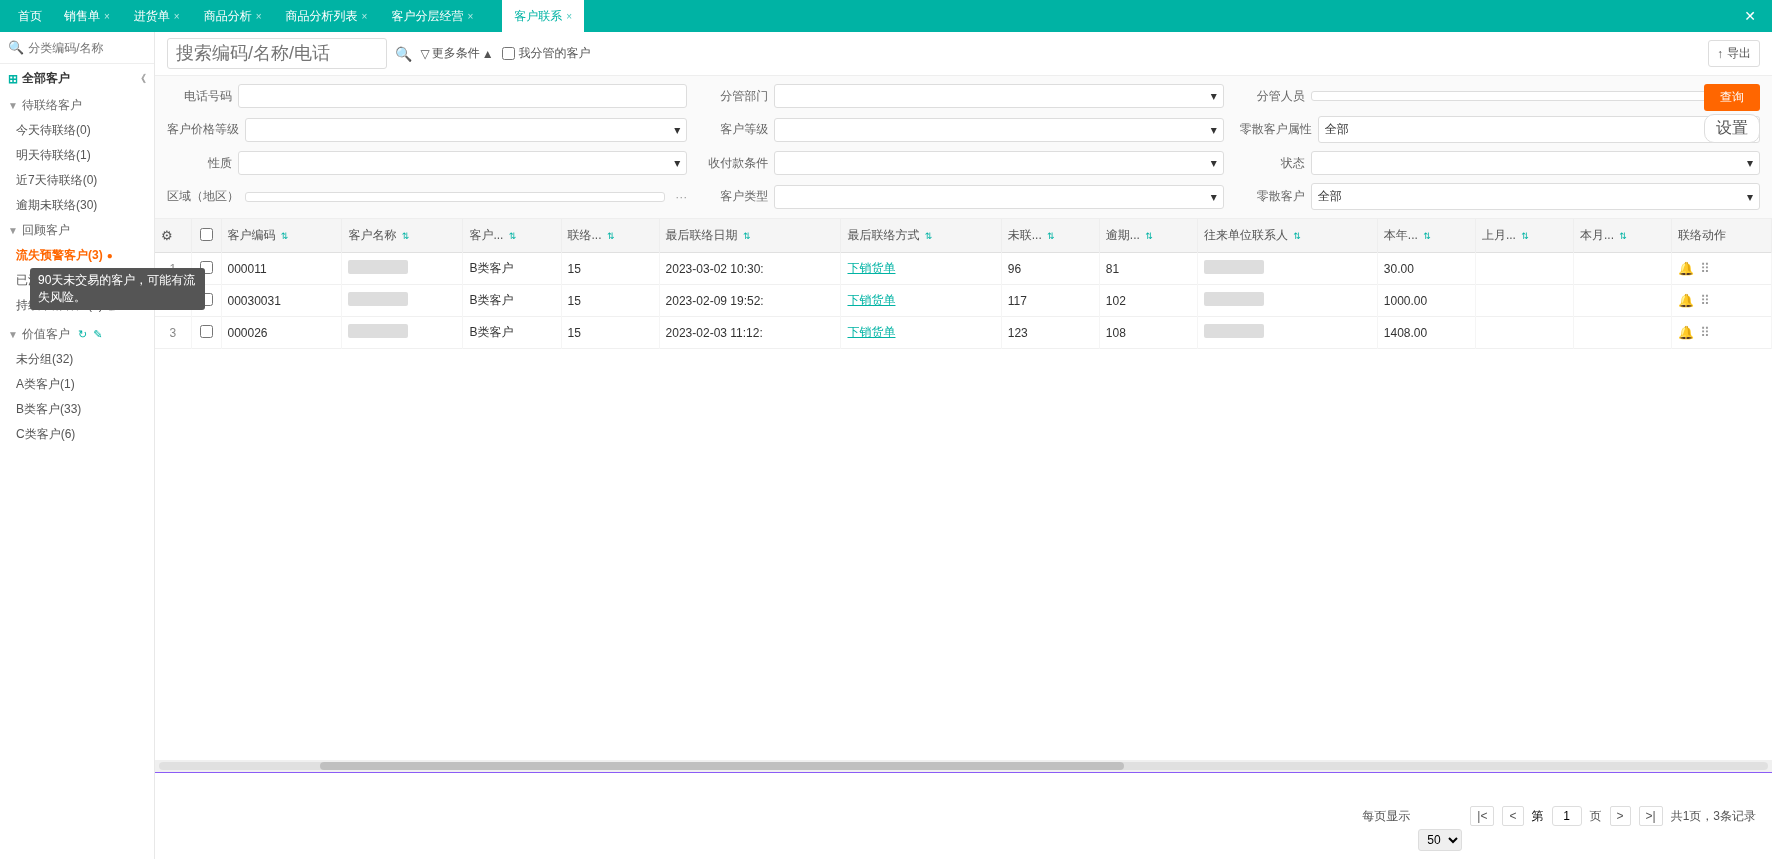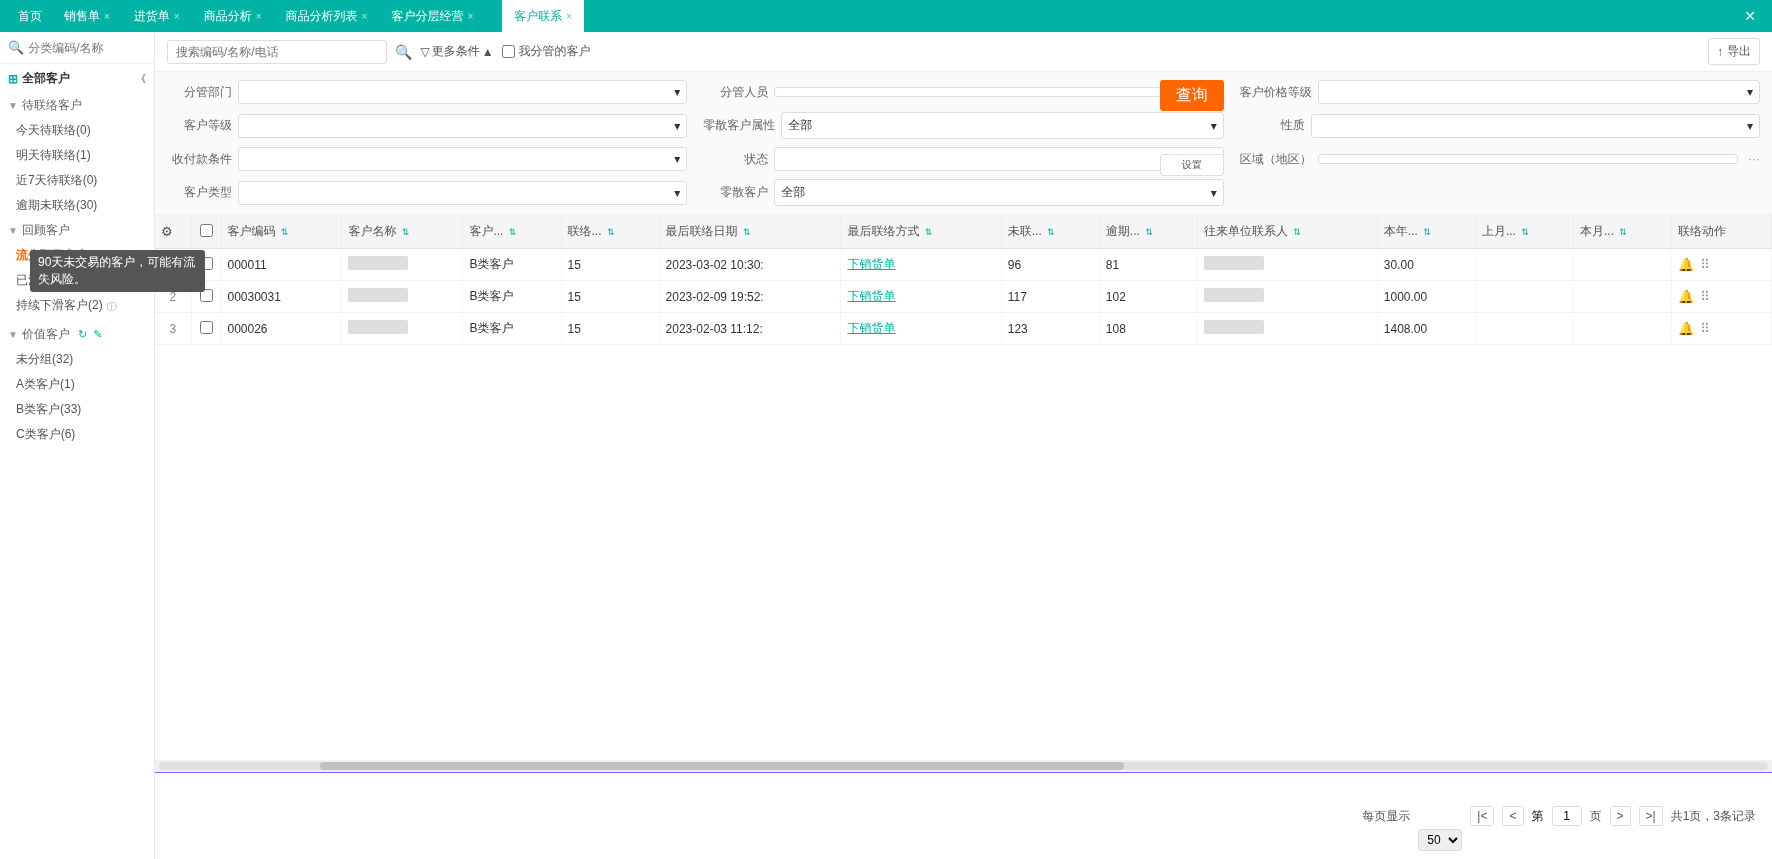--- a/index.html
+++ b/index.html
@@ -113,21 +113,21 @@
       font-weight: bold;
     }
     .tooltip-box {
       position: absolute;
       background: #555;
       color: white;
       padding: 4px 8px;
       border-radius: 3px;
       font-size: 11px;
       left: 30px;
-      top: 250px;
+      top: 268px;
       z-index: 100;
       width: 175px;
     }
 
     
     .content-area {
       flex: 1;
       display: flex;
       flex-direction: column;
       overflow: hidden;
@@ -139,21 +139,21 @@
       padding: 6px 12px;
       border-bottom: 1px solid #eee;
       display: flex;
       align-items: center;
       gap: 8px;
     }
     .filter-search-input {
       border: 1px solid #ddd;
       border-radius: 3px;
       padding: 4px 8px;
-      font-size: 12px;
+      font-size: 18px;
       width: 220px;
       outline: none;
       color: #999;
     }
     .filter-search-btn {
       background: none;
       border: none;
       cursor: pointer;
       color: #00b3a4;
       font-size: 14px;
@@ -186,31 +186,30 @@
       align-items: center;
       gap: 4px;
     }
     .query-btn {
       background: #ff6600;
       color: white;
       border: none;
       padding: 5px 16px;
       border-radius: 3px;
       cursor: pointer;
-      font-size: 16px;
+      font-size: 12px;
     }
     .settings-btn {
       background: white;
       color: #555;
       border: 1px solid #ddd;
       padding: 3px 10px;
-      border-radius: 3px;
-      cursor: pointer;
-      font-size: 10px;
-      margin-top: 40px;
+      border-radius: 10px;
+      cursor: pointer;
+      font-size: 16px;
     }
 
     
     .table-wrapper {
       flex: 1;
       overflow: auto;
     }
     table {
       width: 100%;
       border-collapse: collapse;
@@ -479,20 +478,24 @@
         <span>我分管的客户</span>
       </label>
       <button class="export-btn" style="margin-left:auto;">
         <span>↑</span>
         <span>导出</span>
       </button>
     </div>
 
     <div class="filter-grid">
 
+      <div class="filter-grid-item">
+        <span class="filter-grid-label">电话号码</span>
+        <input class="filter-grid-control plain-input" type="text" value="" style="">
+      </div>
       <div class="filter-grid-item">
         <span class="filter-grid-label">分管部门</span>
         <div class="filter-grid-control">
           <span></span>
           <span class="arrow">▾</span>
         </div>
       </div>
       <div class="filter-grid-item" style="position:relative;">
         <span class="filter-grid-label">分管人员</span>
         <div class="filter-grid-control" style="flex:1;">

